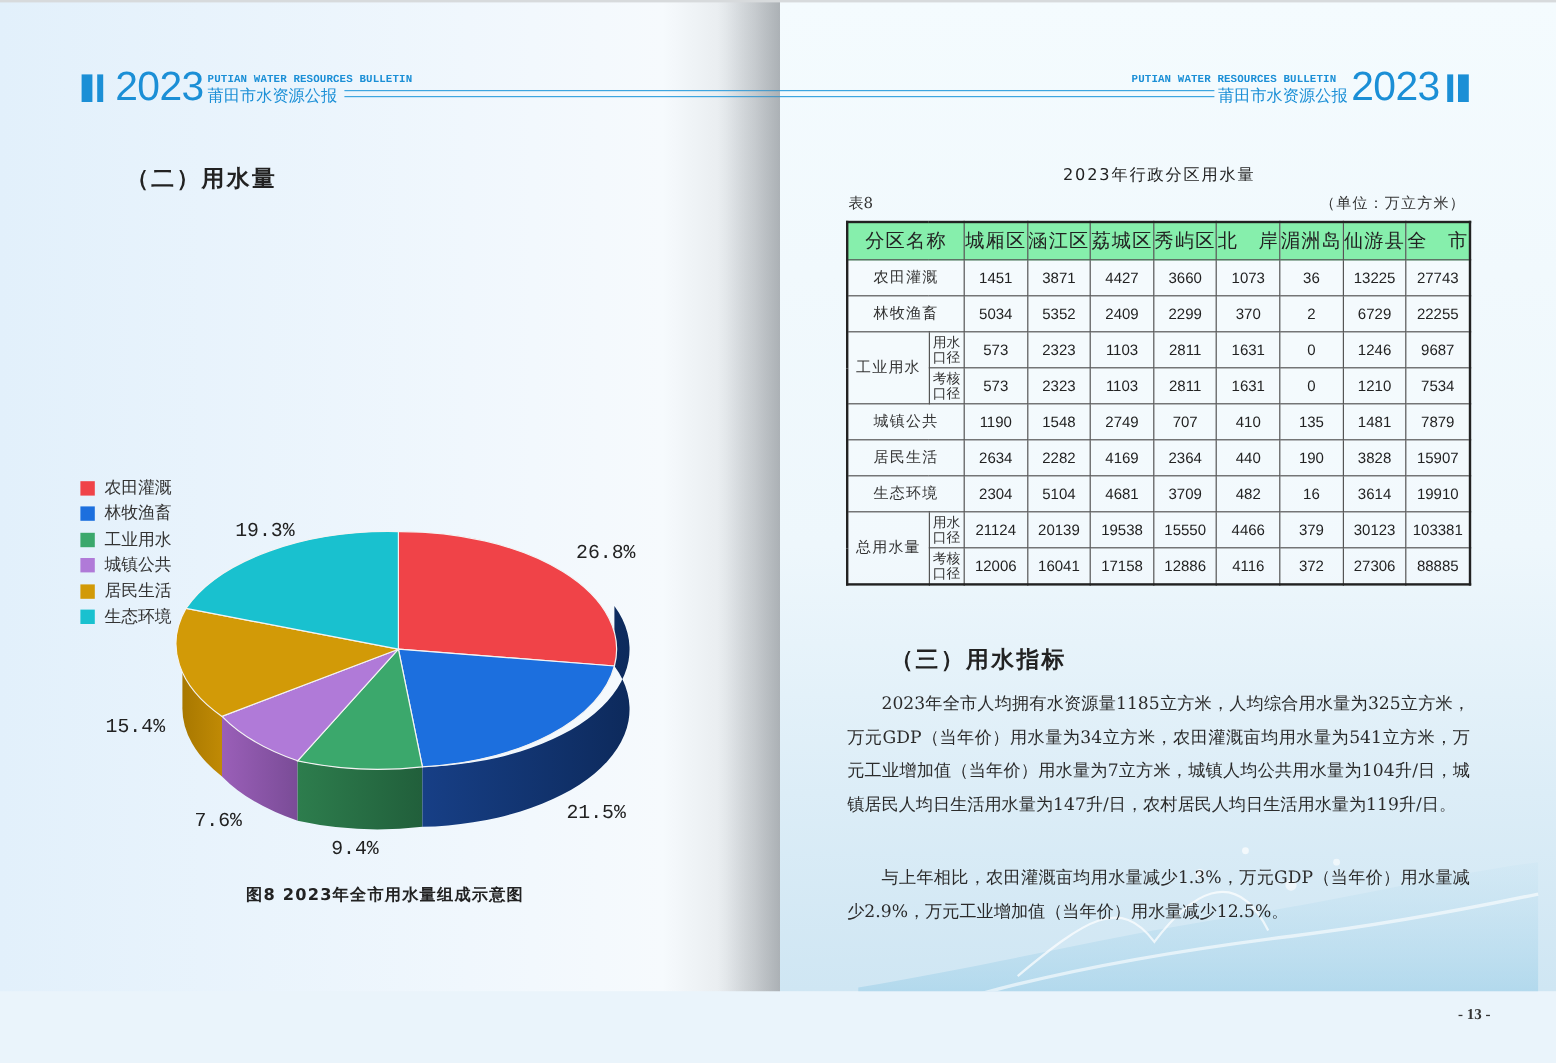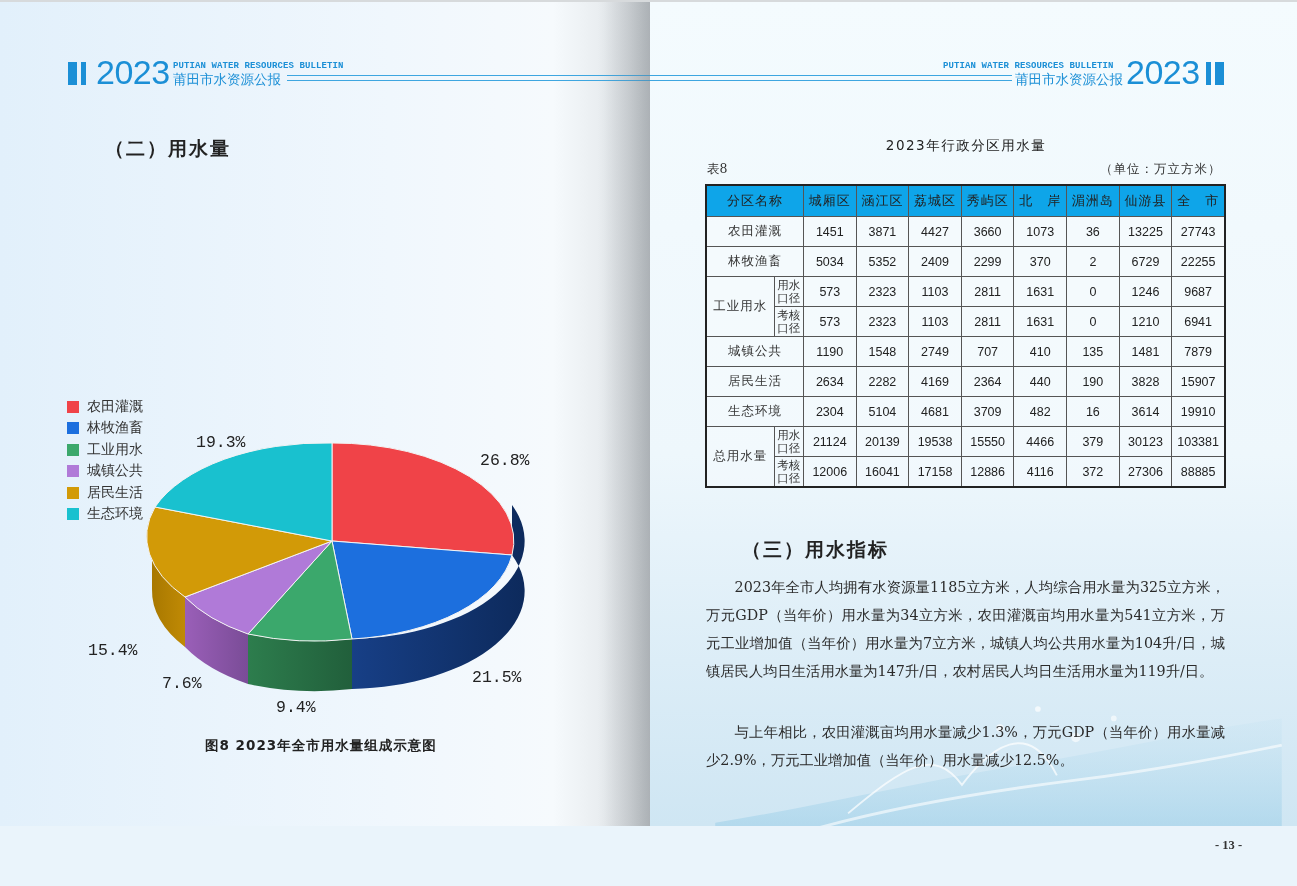--- a/index.html
+++ b/index.html
@@ -51,21 +51,21 @@
   .tbl-title { position:absolute; left:700px; top:137px; width:532px; text-align:center; font-family:"DejaVu Sans", sans-serif; font-size:13.5px; color:#222; letter-spacing:1.5px; }
   .tbl-no { position:absolute; left:707px; top:161px; font-size:12.5px; color:#333; }
   .tbl-unit { position:absolute; left:1100px; top:161px; font-size:12.5px; color:#333; letter-spacing:1px; }
   table.data {
     position:absolute; left:705px; top:184px; width:521px;
     border-collapse:collapse; border:2px solid #222;
     font-family:"Liberation Sans", sans-serif; font-size:12.5px; color:#222;
     background:rgba(255,255,255,0.25);
   }
   table.data th, table.data td { border:1px solid #555; text-align:center; padding:0; }
-  table.data thead th { background:#0ea5e9; height:30px; font-family:"DejaVu Sans", sans-serif; font-weight:normal; font-size:13px; letter-spacing:1px; }
+  table.data thead th { background:#86efac; height:30px; font-family:"DejaVu Sans", sans-serif; font-weight:normal; font-size:16px; letter-spacing:1px; }
   table.data td.rowlabel { font-family:"DejaVu Serif", serif; font-size:12.5px; color:#333; letter-spacing:1px; }
   table.data td.sublabel { font-family:"DejaVu Serif", serif; font-size:11.5px; line-height:13px; color:#333; width:28px; }
   table.data tr.single td { height:29px; }
   table.data tr.double td { height:29px; }
 
   
   .splash { position:absolute; left:700px; top:700px; width:597px; height:186px; pointer-events:none; }
 </style>
 </head>
 <body>
@@ -143,21 +143,21 @@
     <path d="M187,105 L207,203 A180,98 0 0 1 103,198 Z" fill="#3ba86c" stroke="#f3f3f3" stroke-width="1"></path>
     <path d="M187,105 L103,198 A180,98 0 0 1 40,161 Z" fill="#b07ad8" stroke="#f3f3f3" stroke-width="1"></path>
     <path d="M187,105 L40,161 A180,98 0 0 1 10,71 Z" fill="#d29a07" stroke="#f3f3f3" stroke-width="1"></path>
     <path d="M187,105 L10,71 A180,98 0 0 1 187,7 Z" fill="#19c1cf" stroke="#f3f3f3" stroke-width="1"></path>
   </svg>
 
   <div class="pie-label" style="left:480px;top:451px;">26.8%</div>
   <div class="pie-label" style="left:472px;top:668px;">21.5%</div>
   <div class="pie-label" style="left:276px;top:698px;">9.4%</div>
   <div class="pie-label" style="left:162px;top:674px;">7.6%</div>
-  <div class="pie-label" style="left:88px;top:596px;margin-top:45px;">15.4%</div>
+  <div class="pie-label" style="left:88px;top:596px;">15.4%</div>
   <div class="pie-label" style="left:196px;top:433px;">19.3%</div>
 
   <div class="fig-caption">图8   2023年全市用水量组成示意图</div>
   <div class="page-num" style="left:52px;top:838px;text-align:center;">- 12 -</div>
 
   <div class="spine-shadow"></div>
 </div>
 
 <div class="page page-right">
 
@@ -245,21 +245,21 @@
     </tr>
     <tr class="double">
       <td class="sublabel"><span>考核</span><br><span>口径</span></td>
       <td>573</td>
       <td>2323</td>
       <td>1103</td>
       <td>2811</td>
       <td>1631</td>
       <td>0</td>
       <td>1210</td>
-      <td>6941</td>
+      <td>7534</td>
     </tr>
     <tr class="single">
       <td colspan="2" class="rowlabel">城镇公共</td>
       <td>1190</td>
       <td>1548</td>
       <td>2749</td>
       <td>707</td>
       <td>410</td>
       <td>135</td>
       <td>1481</td>

